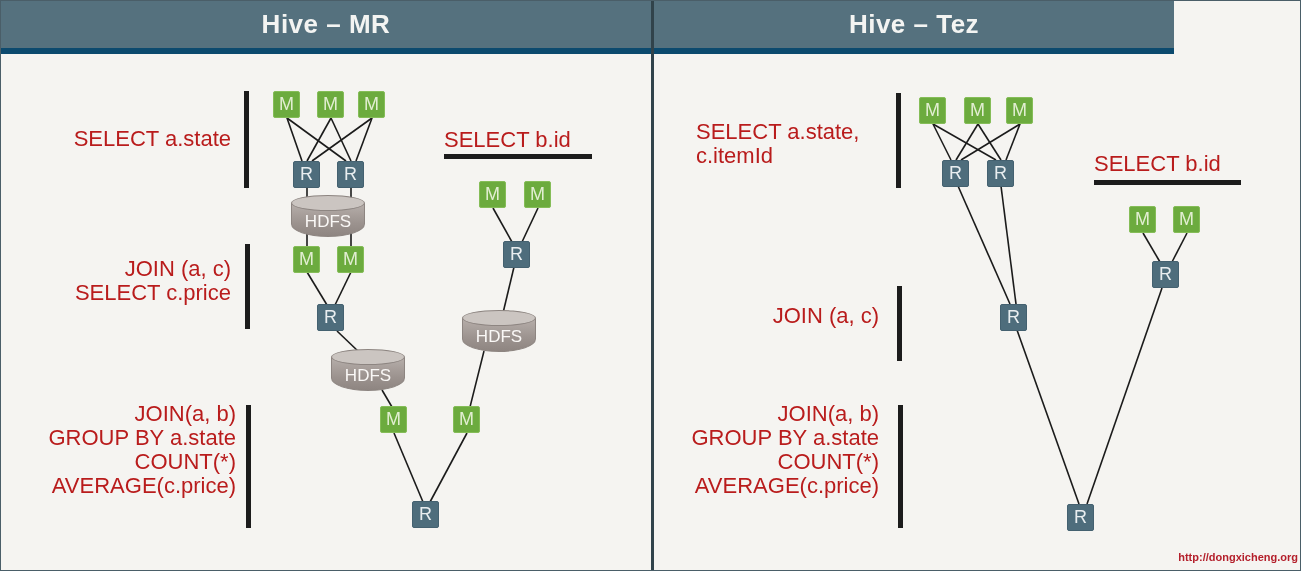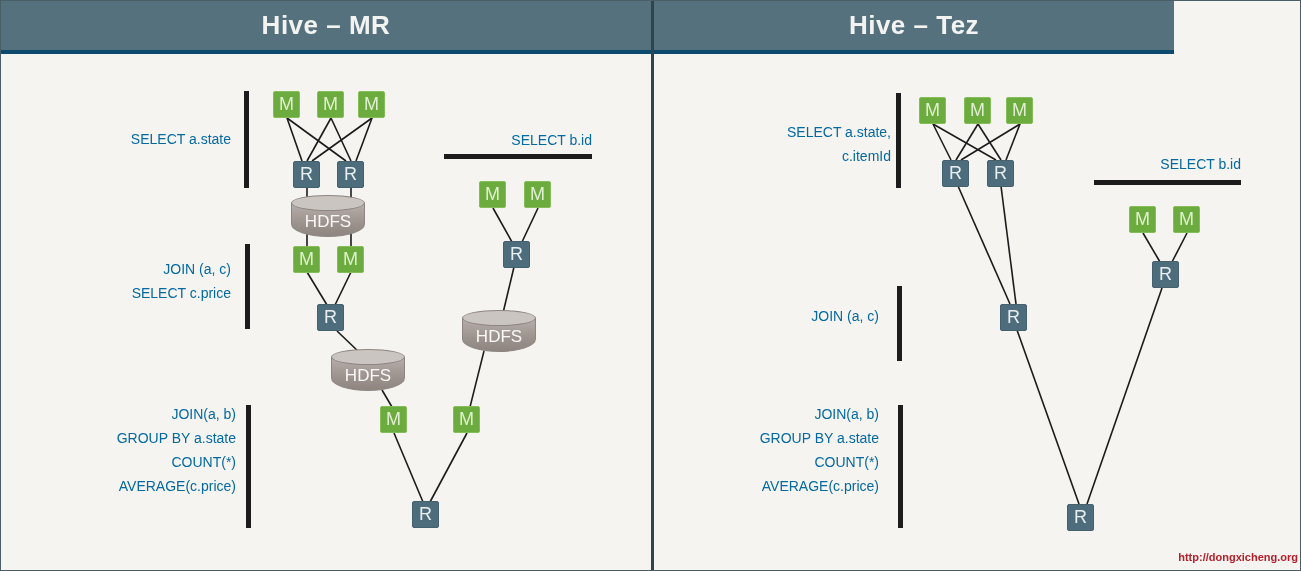--- a/index.html
+++ b/index.html
@@ -5,21 +5,21 @@
   html,body{margin:0;padding:0;background:#fff;}
   .canvas{
     position:relative;width:1301px;height:571px;overflow:hidden;
     font-family:"Liberation Sans",sans-serif;
     background:var(--panel-bg,#f5f4f1);
     border:1px solid #4a5e68;box-sizing:border-box;
   }
   .header{
     position:absolute;top:0;height:53px;
     background:var(--header-bg,#55717e);
-    border-bottom:4px solid #0c4a6e;
+    border-bottom:6px solid #0c4a6e;
     display:flex;align-items:center;justify-content:center;
     color:#f3f4f2;font-size:26px;font-weight:bold;letter-spacing:.5px;
     z-index:2;box-sizing:border-box;
   }
   .header.left{left:0;width:650px;}
   .header.right{left:653px;width:520px;}
   .divider{position:absolute;left:650px;top:0;width:3px;height:571px;background:#31434b;z-index:3;}
   .edges{position:absolute;left:0;top:0;z-index:1;}
   .node{
     position:absolute;width:27px;height:27px;border-radius:2px;
@@ -37,25 +37,25 @@
     position:absolute;left:0;right:0;top:8px;height:34px;
     background:linear-gradient(to bottom,#b7afab,var(--hdfs-gray,#9c938f) 60%,#8e8581);
     border:1px solid #8d8581;border-top:none;
     border-radius:0 0 37px 37px / 0 0 13px 13px;box-sizing:border-box;
   }
   .cyl .lbl{
     position:absolute;left:0;right:0;top:17px;text-align:center;
     color:#faf8f6;font-size:17px;z-index:2;
   }
   .stage-label{
-    position:absolute;color:#0369a1;font-size:14px;line-height:24px;
+    position:absolute;color:#b91c1c;font-size:22px;line-height:24px;
     white-space:nowrap;z-index:2;
   }
   .ra{text-align:right;}
-  .ctr{text-align:right;}
+  .ctr{text-align:left;}
   .vbar{position:absolute;width:5px;background:#1c1c1c;z-index:2;}
   .hbar{position:absolute;height:5px;background:#1c1c1c;z-index:2;}
   .watermark{
     position:absolute;right:2px;top:550px;z-index:2;
     color:var(--watermark-red,#b41f2b);font-size:11px;font-weight:bold;
   }
 </style>
 </head>
 <body>
 

